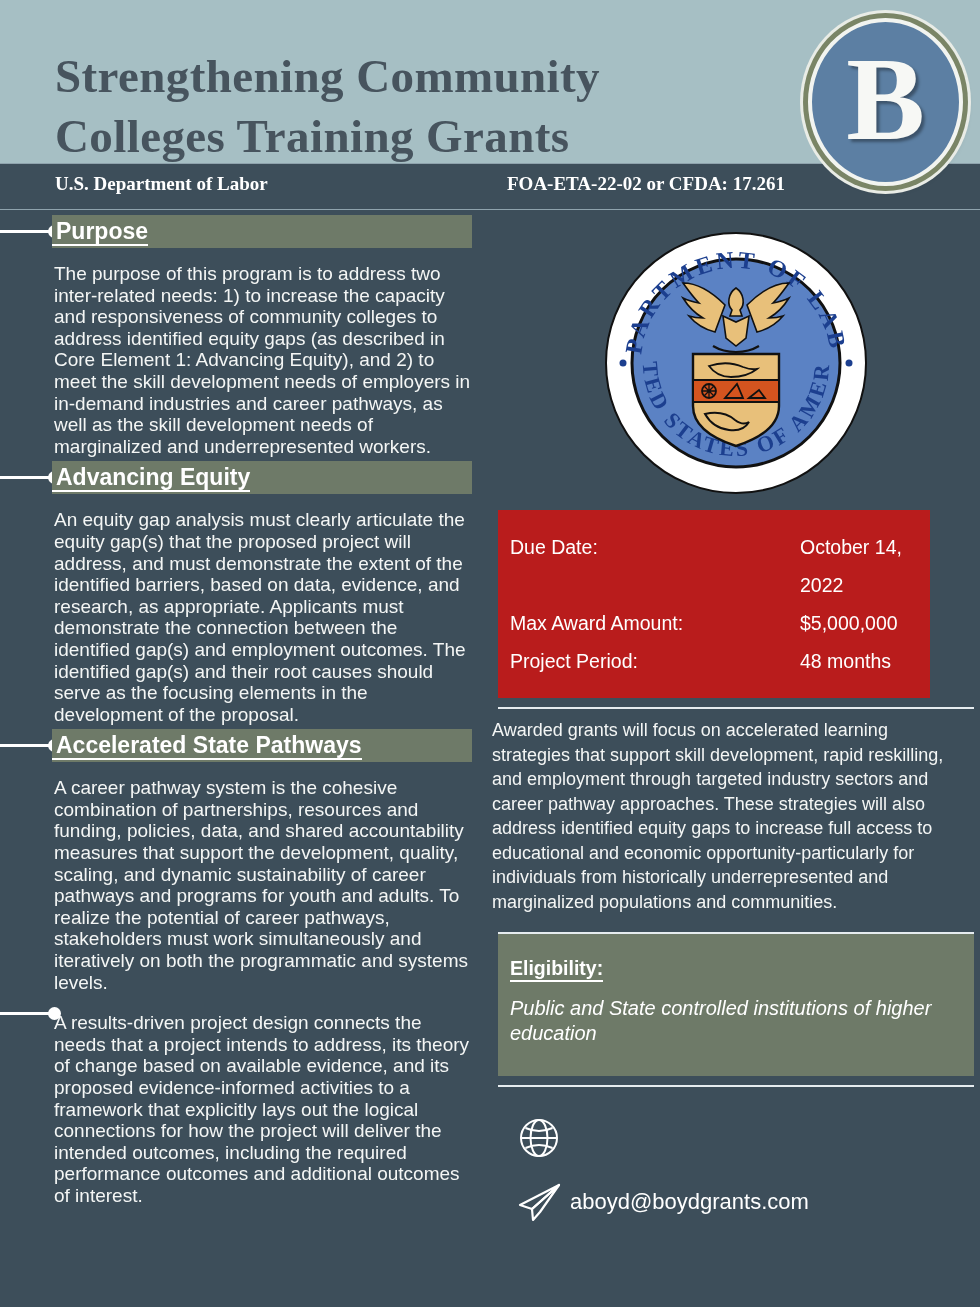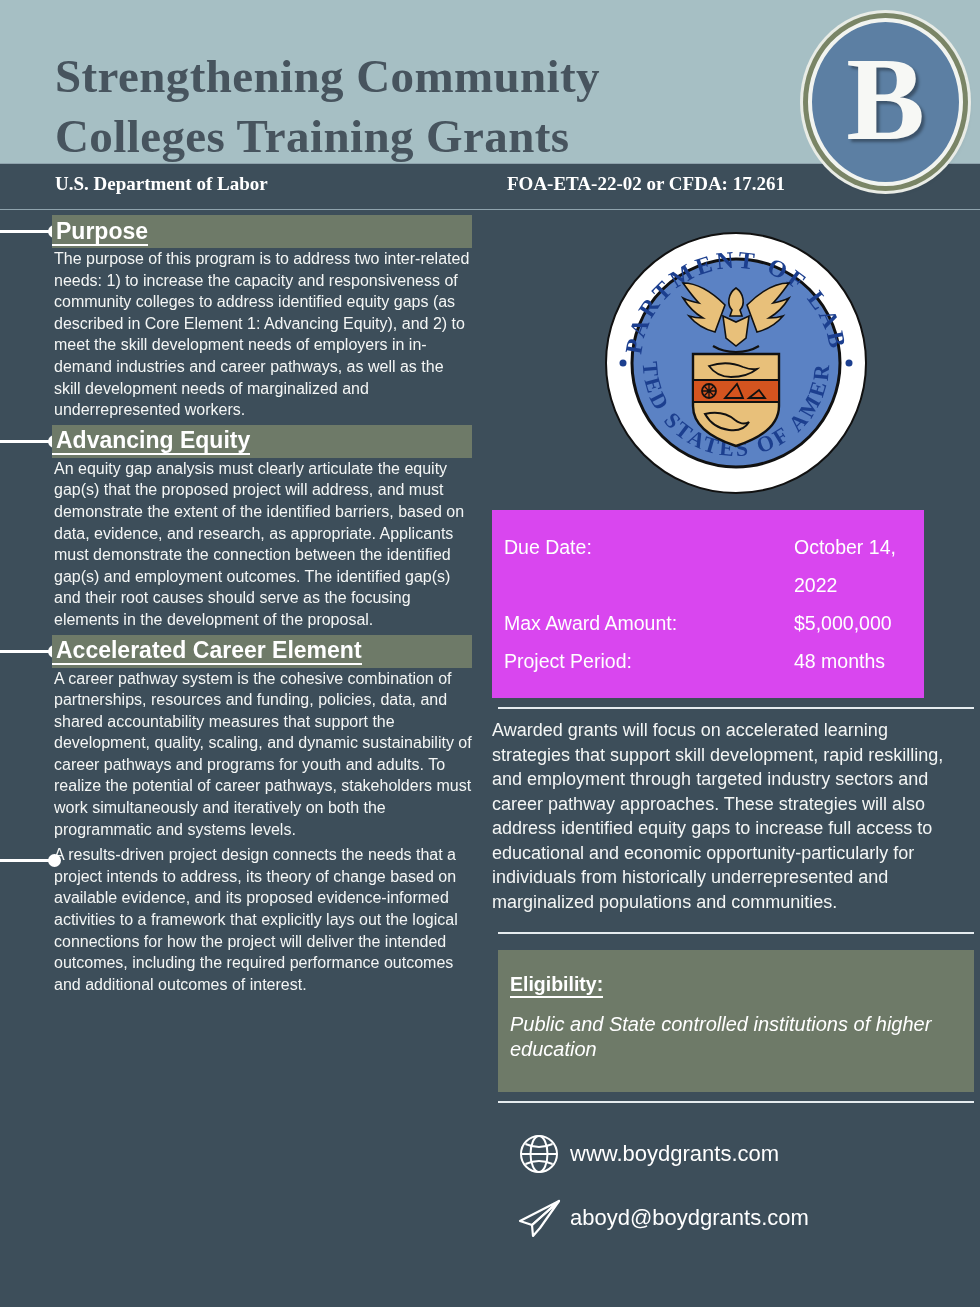--- a/index.html
+++ b/index.html
@@ -82,50 +82,49 @@
     background:#ffffff;
   }
   .connector-dot {
     position:absolute; left:48px; top:10px;
     width:13px; height:13px; border-radius:50%;
     background:#ffffff;
   }
   .sec-body {
     margin-left:54px; width:418px;
     color:#f4f6f5;
-    font-size:16px;
+    font-size:19px;
     line-height:21.6px;
-    padding-top:0;
+    padding-top:15px;
   }
 
   
   .right-col { position:absolute; left:492px; top:215px; width:488px; }
   .seal-wrap {
     width:488px; height:295px;
     display:flex; align-items:center; justify-content:center;
   }
   .info-box {
-    width:432px;
-    background:#d946ef;
+    margin-left:6px; width:432px;
+    background:#b91c1c;
     padding:18px 0 18px 12px;
   }
   .info-row { display:flex; font-size:19.5px; color:#ffffff; line-height:38px; }
   .info-label { width:290px; }
   .info-value { flex:1; }
   .hr-line { margin-left:6px; width:476px; height:2px; background:#e6ecef; margin-top:9px; }
   .para-block {
     margin-left:0; width:478px;
     color:#f4f6f5; font-size:18px; line-height:24.5px;
     padding-top:9px; padding-bottom:9px;
   }
   .elig-box {
     margin-left:6px; width:476px;
     background:#6e7a68;
     padding:22px 0 30px 12px;
-    margin-top:16px;
   }
   .elig-title {
     font-size:19.5px; font-weight:700; color:#ffffff;
     border-bottom:2px solid #ffffff; display:inline-block;
     line-height:24px; margin-bottom:14px;
   }
   .elig-body { font-size:20px; color:#ffffff; line-height:25px; width:455px;font-style:italic; }
 
   .contact-block { margin-left:16px; padding-top:30px; }
   .contact-row { display:flex; align-items:center; margin-bottom:22px; }
@@ -168,21 +167,21 @@
       <div class="sec-header-bar">
         <h2>Advancing Equity</h2>
       </div>
       <div class="sec-body">An equity gap analysis must clearly articulate the equity gap(s) that the proposed project will address, and must demonstrate the extent of the identified barriers, based on data, evidence, and research, as appropriate. Applicants must demonstrate the connection between the identified gap(s) and employment outcomes. The identified gap(s) and their root causes should serve as the focusing elements in the development of the proposal.</div>
     </div>
 
     <div class="section">
       <div class="connector"></div>
       <div class="connector-dot"></div>
       <div class="sec-header-bar">
-        <h2>Accelerated Career Element</h2>
+        <h2>Accelerated State Pathways</h2>
       </div>
       <div class="sec-body">A career pathway system is the cohesive combination of partnerships, resources and funding, policies, data, and shared accountability measures that support the development, quality, scaling, and dynamic sustainability of career pathways and programs for youth and adults. To realize the potential of career pathways, stakeholders must work simultaneously and iteratively on both the programmatic and systems levels.</div>
     </div>
 
     <div class="section">
       <div class="connector"></div>
       <div class="connector-dot"></div>
       <div class="sec-body">A results-driven project design connects the needs that a project intends to address, its theory of change based on available evidence, and its proposed evidence-informed activities to a framework that explicitly lays out the logical connections for how the project will deliver the intended outcomes, including the required performance outcomes and additional outcomes of interest.</div>
     </div>
 
@@ -260,21 +259,20 @@
       <div class="contact-row">
         <div class="contact-icon">
           <svg width="42" height="42" viewBox="0 0 42 42">
             <circle cx="21" cy="21" r="18" fill="none" stroke="#ffffff" stroke-width="2"></circle>
             <ellipse cx="21" cy="21" rx="8.5" ry="18" fill="none" stroke="#ffffff" stroke-width="2"></ellipse>
             <line x1="3" y1="21" x2="39" y2="21" stroke="#ffffff" stroke-width="2"></line>
             <path d="M7.5 11 q13.5 6 27 0" fill="none" stroke="#ffffff" stroke-width="2"></path>
             <path d="M7.5 31 q13.5 -6 27 0" fill="none" stroke="#ffffff" stroke-width="2"></path>
           </svg>
         </div>
-        <div class="contact-text">www.boydgrants.com</div>
       </div>
       <div class="contact-row">
         <div class="contact-icon">
           <svg width="46" height="42" viewBox="0 0 46 42">
             <path d="M43 4 L4 24 L16 28 Z" fill="none" stroke="#ffffff" stroke-width="2.2" stroke-linejoin="round"></path>
             <path d="M43 4 L16 28 L17 39 L24 31 Z" fill="none" stroke="#ffffff" stroke-width="2.2" stroke-linejoin="round"></path>
           </svg>
         </div>
         <div class="contact-text">aboyd@boydgrants.com</div>
       </div>

